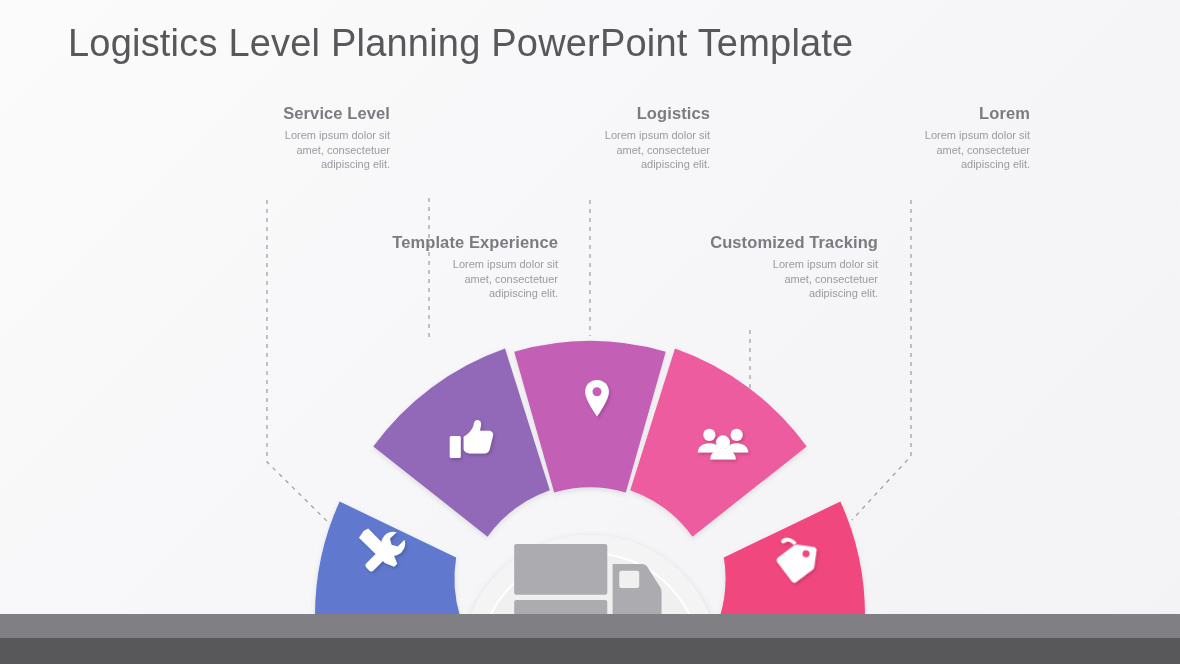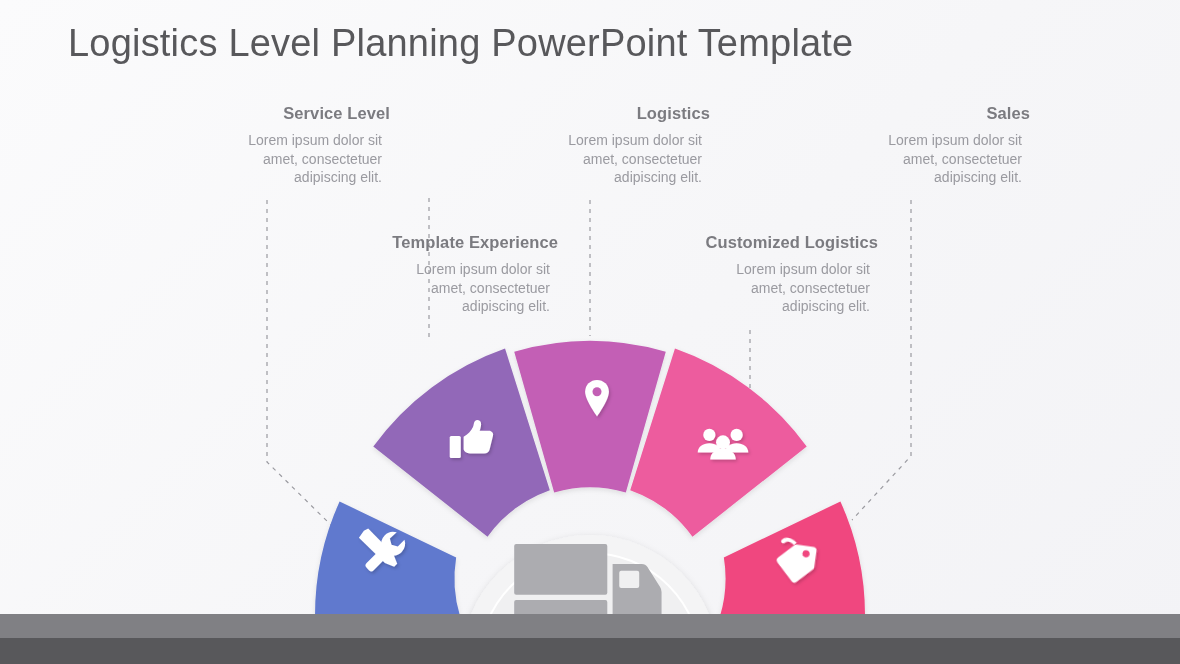--- a/index.html
+++ b/index.html
@@ -41,25 +41,25 @@
   }
   .label-title {
     font-size: 16.5px;
     font-weight: bold;
     color: #7b7b80;
     margin: 0 0 5px 0;
     letter-spacing: 0.1px;
     white-space: nowrap;
   }
   .label-body {
-    font-size: 14px;
+    font-size: 11px;
     font-weight: 400;
     color: #9a9aa0;
     line-height: 1.33;
-    margin: 8px;
+    margin: 0;
   }
   .lb-service-level     { left: 150px; top: 104px; }
   .lb-tracking          { left: 470px; top: 104px; }
   .lb-price             { left: 790px; top: 104px; }
   .lb-customer-exp      { left: 308px; top: 233px; width: 250px; }
   .lb-customized-serv   { left: 628px; top: 233px; width: 250px; }
 
   
   #art {
     position: absolute;
@@ -228,30 +228,30 @@
     <p class="label-title">Service Level</p>
     <p class="label-body"><span>Lorem ipsum dolor sit</span><br><span>amet, consectetuer</span><br><span>adipiscing elit.</span></p>
   </div>
 
   <div class="label-block lb-tracking">
     <p class="label-title">Logistics</p>
     <p class="label-body"><span>Lorem ipsum dolor sit</span><br><span>amet, consectetuer</span><br><span>adipiscing elit.</span></p>
   </div>
 
   <div class="label-block lb-price">
-    <p class="label-title">Sales</p>
+    <p class="label-title">Lorem</p>
     <p class="label-body"><span>Lorem ipsum dolor sit</span><br><span>amet, consectetuer</span><br><span>adipiscing elit.</span></p>
   </div>
 
   <div class="label-block lb-customer-exp">
     <p class="label-title">Template Experience</p>
     <p class="label-body"><span>Lorem ipsum dolor sit</span><br><span>amet, consectetuer</span><br><span>adipiscing elit.</span></p>
   </div>
 
   <div class="label-block lb-customized-serv">
-    <p class="label-title">Customized Logistics</p>
+    <p class="label-title">Customized Tracking</p>
     <p class="label-body"><span>Lorem ipsum dolor sit</span><br><span>amet, consectetuer</span><br><span>adipiscing elit.</span></p>
   </div>
 
   <div class="bar bar-light"></div>
   <div class="bar bar-dark"></div>
 
 </div>
 
 </body></html>

